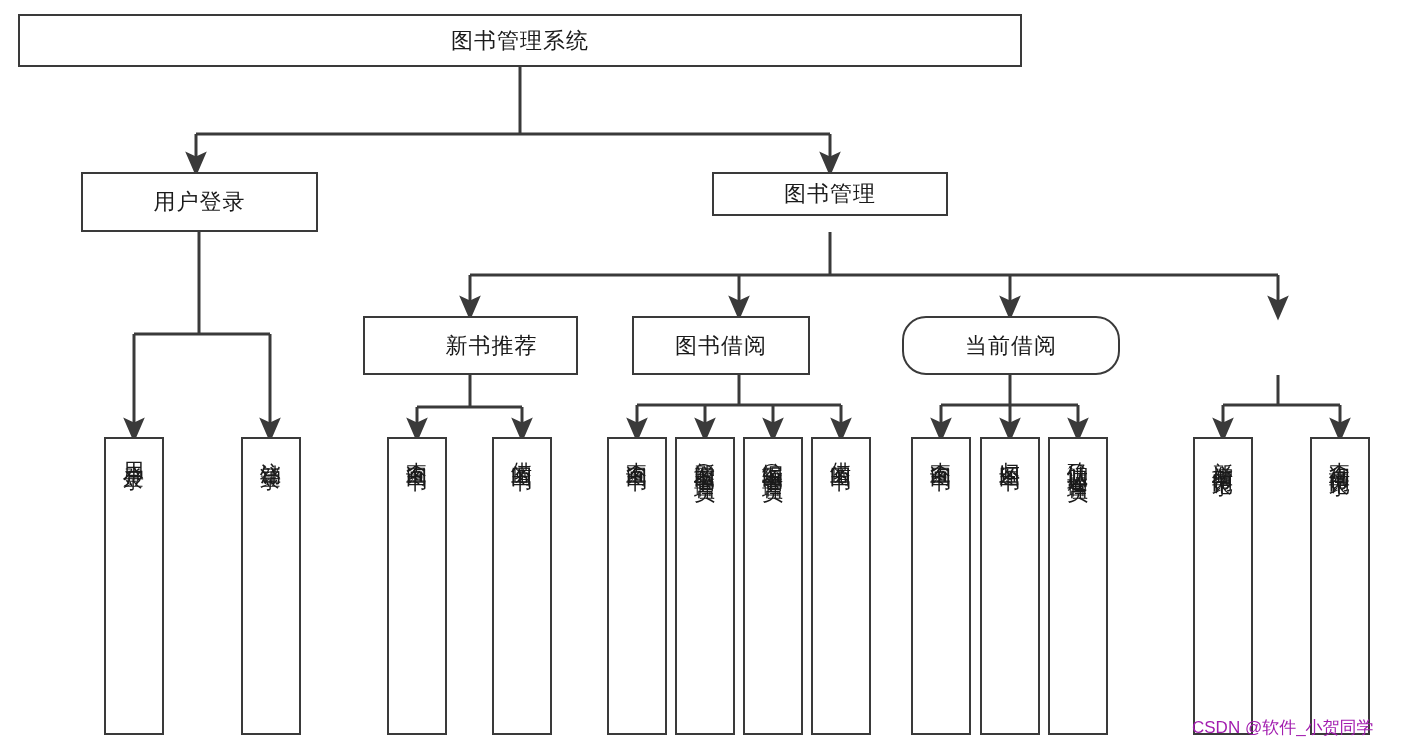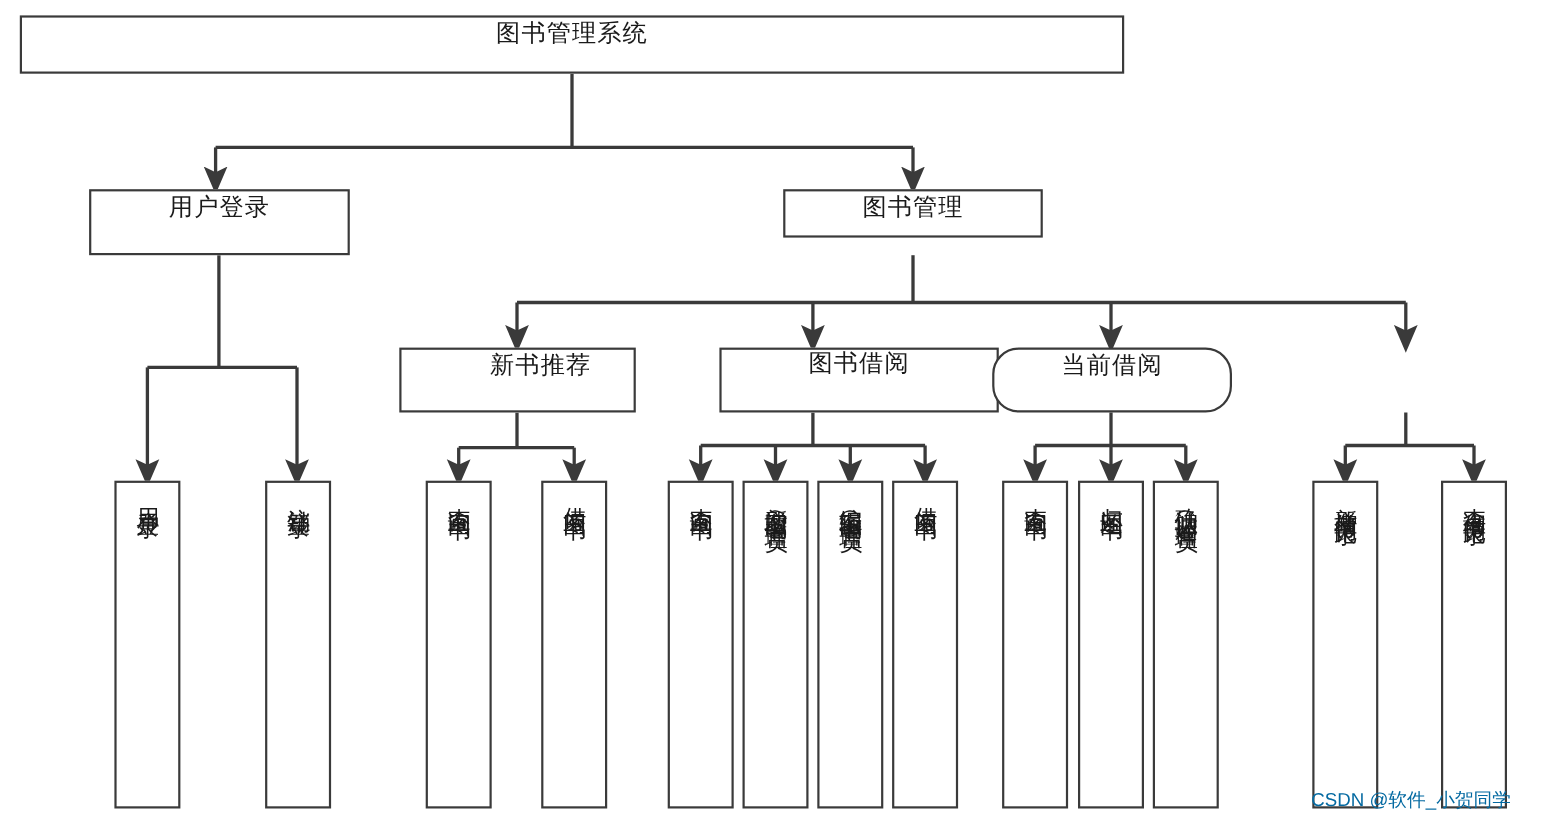--- a/index.html
+++ b/index.html
@@ -26,21 +26,21 @@
     width: 1405px;
     height: 747px;
     pointer-events: none;
   }
   .node {
     position: absolute;
     box-sizing: border-box;
     background: #ffffff;
     border: 2px solid #3a3a3a;
     display: flex;
-    align-items: flex-start;
+    align-items: center;
     justify-content: center;
     z-index: 2;
   }
   .node .label {
     display: block;
     text-align: center;
     color: #1a1a1a;
     line-height: 1.25;
     white-space: nowrap;
   }
@@ -56,21 +56,21 @@
   .node.vert .label {
     writing-mode: vertical-rl;
     text-orientation: upright;
     font-size: 21px;
     letter-spacing: 3px;
     line-height: 1.1;
   }
   .watermark {
     position: absolute;
     font-size: 17px;
-    color: #0369a1;
+    color: #a21caf;
     white-space: nowrap;
     z-index: 5;
   }
 </style>
 </head>
 <body>
 
 <div id="canvas">
 
   <svg id="edges" viewBox="0 0 1405 747" xmlns="http://www.w3.org/2000/svg">
@@ -130,21 +130,21 @@
   <div class="node horiz" style="left:81px; top:172px; width:237px; height:60px;">
     <span class="label">用户登录</span>
   </div>
   <div class="node horiz" style="left:712px; top:172px; width:236px; height:44px;">
     <span class="label">图书管理</span>
   </div>
 
   <div class="node horiz" style="left:363px; top:316px; width:215px; height:59px;padding-left:42px;">
     <span class="label">新书推荐</span>
   </div>
-  <div class="node horiz" style="left:654px; top:316px; width:254px; height:59px;font-family:Liberation Mono, monospace;">
+  <div class="node horiz" style="left:632px; top:316px; width:178px; height:59px;">
     <span class="label">图书借阅</span>
   </div>
   <div class="node horiz" style="left:902px; top:316px; width:218px; height:59px;border-radius:24px;">
     <span class="label">当前借阅</span>
   </div>
 
   <div class="node vert" style="left:104px; top:437px; width:60px; height:298px;">
     <span class="label">用户登录</span>
   </div>
   <div class="node vert" style="left:241px; top:437px; width:60px; height:298px;">

